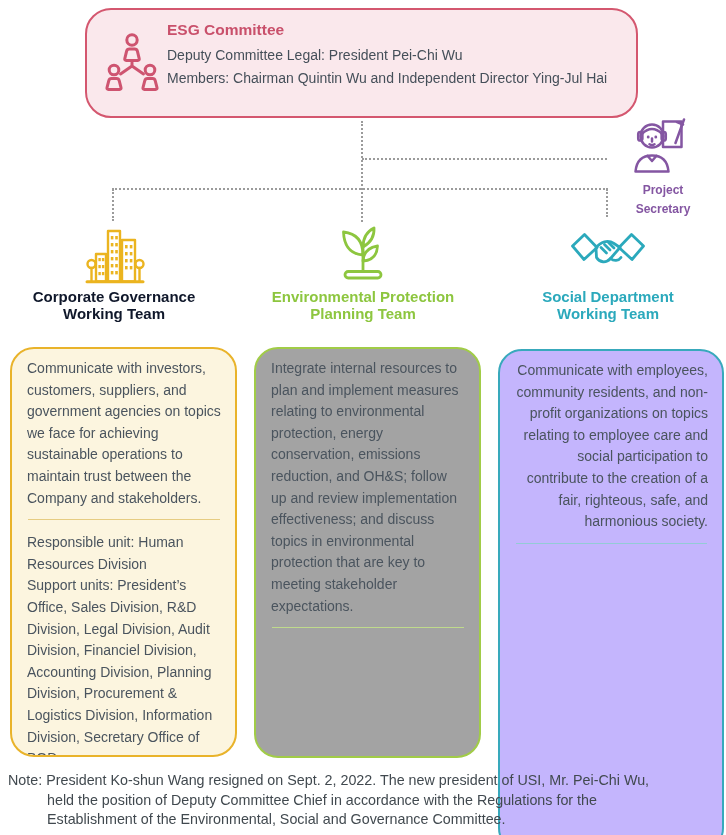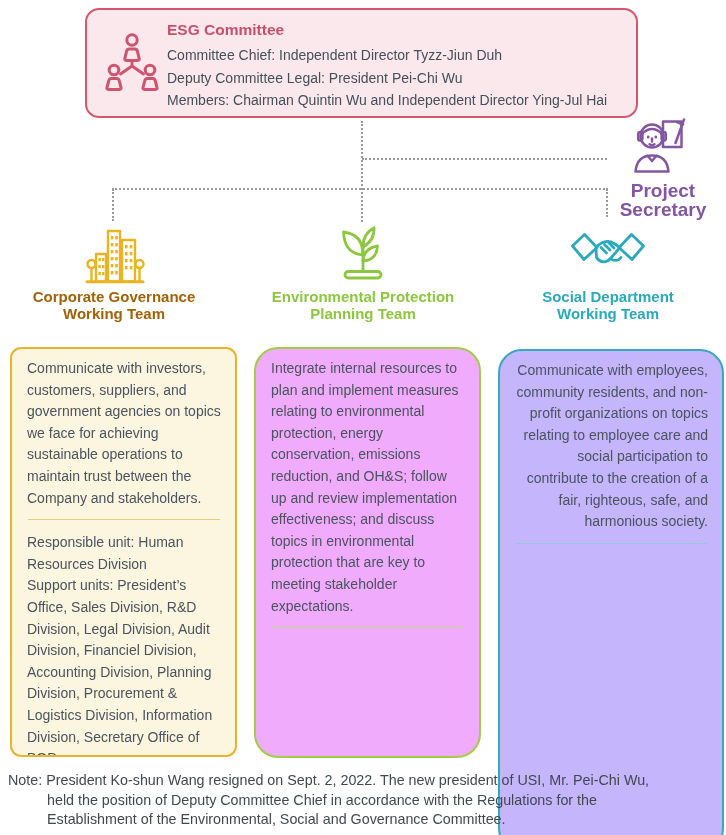--- a/index.html
+++ b/index.html
@@ -4,59 +4,59 @@
 <style>
   html,body{margin:0;padding:0;background:#ffffff;}
   .canvas{
     position:relative;width:726px;height:835px;background:#ffffff;
     font-family:"Liberation Sans","DejaVu Sans",sans-serif;
     color:#4a545e;overflow:hidden;
   }
   
   .esg-box{
     position:absolute;left:85px;top:8px;width:549px;height:106px;
-    background:#fae8ec;border:2.5px solid #d4576f;border-radius:14px;
+    background:#fae8ec;border:2.5px solid #d4576f;border-radius:26px;
   }
   .esg-icon{position:absolute;left:16px;top:22px;}
   .esg-text{position:absolute;left:80px;top:11px;white-space:nowrap;}
   .esg-title{font-size:15.5px;font-weight:bold;color:#c9506b;margin-bottom:5px;}
   .esg-line{font-size:14px;color:#454f59;line-height:22.6px;}
   
   .conn-v{position:absolute;width:0;border-left:2px dotted #9b9b9b;}
   .conn-h{position:absolute;height:0;border-top:2px dotted #9b9b9b;}
   #stem{left:361px;top:121px;height:101px;}
   #h-secretary{left:362px;top:158px;width:245px;}
   #h-teams{left:112px;top:188px;width:496px;}
   #drop-left{left:112px;top:189px;height:32px;}
   #drop-right{left:606px;top:189px;height:28px;}
   
   .sec-icon{position:absolute;left:632px;top:118px;}
   .sec-label{
     position:absolute;left:610px;top:181px;width:106px;text-align:center;
-    font-size:19px;font-weight:bold;color:#8456a2;line-height:19px;white-space:pre-line;
+    font-size:12px;font-weight:bold;color:#8456a2;line-height:19px;white-space:pre-line;
   }
   
   .team-icon{position:absolute;}
   #icon-gov{left:83px;top:226px;}
   #icon-env{left:336px;top:223px;}
   #icon-soc{left:570px;top:231px;}
   .team-title{
     position:absolute;top:288px;text-align:center;font-size:15px;font-weight:bold;
     line-height:17px;white-space:pre-line;
   }
-  #title-gov{left:8px;width:212px;color:#a16207;}
+  #title-gov{left:8px;width:212px;color:#0f172a;}
   #title-env{left:256px;width:214px;color:#8dc63f;}
   #title-soc{left:500px;width:216px;color:#2ba9bc;}
   
   .team-box{
     position:absolute;border-radius:24px;border-width:2px;border-style:solid;
     padding:9px 14px 9px 15px;box-sizing:border-box;overflow:hidden;
   }
-  #box-gov{left:10px;top:347px;width:227px;height:410px;background:#fcf5df;border-color:#e9b32a;border-radius:11px;}
-  #box-env{left:254px;top:347px;width:227px;height:411px;background:#f0abfc;border-color:#a1cc47;}
+  #box-gov{left:10px;top:347px;width:227px;height:410px;background:#fcf5df;border-color:#e9b32a;}
+  #box-env{left:254px;top:347px;width:227px;height:411px;background:#a3a3a3;border-color:#a1cc47;}
   #box-soc{left:498px;top:349px;width:226px;height:503px;background:#c4b5fd;border-color:#38a9bc;text-align:right;}
   .team-box p{margin:0;font-size:14px;line-height:21.6px;color:#4a545e;white-space:pre-line;}
   .team-box hr{border:none;margin:10px 1px 12px 1px;}
   #box-gov hr{border-top:1.5px solid #e6cc82;}
   #box-env hr{border-top:1.5px solid #bfda8c;}
   #box-soc hr{border-top:1.5px solid #93cbd5;}
   
   .note{
     position:absolute;left:8px;top:771px;width:714px;margin:0;
     font-size:14.3px;line-height:19.6px;color:#41494f;
@@ -76,21 +76,20 @@
         <path d="M21.8 26.6 L23.6 19.2 Q24.2 17 26.4 17 L31.6 17 Q33.8 17 34.4 19.2 L36.2 26.6 Q36.6 28.4 34.8 28.4 L23.2 28.4 Q21.4 28.4 21.8 26.6 Z"></path>
         <path d="M29 30.5 V34 M29 34 L17.5 42 M29 34 L40.5 42"></path>
         <circle cx="11" cy="38" r="4.8"></circle>
         <circle cx="47" cy="38" r="4.8"></circle>
         <path d="M4 55.6 L5.8 48.6 Q6.4 46.6 8.4 46.6 L13.6 46.6 Q15.6 46.6 16.2 48.6 L18 55.6 Q18.4 57.4 16.6 57.4 L5.4 57.4 Q3.6 57.4 4 55.6 Z"></path>
         <path d="M40 55.6 L41.8 48.6 Q42.4 46.6 44.4 46.6 L49.6 46.6 Q51.6 46.6 52.2 48.6 L54 55.6 Q54.4 57.4 52.6 57.4 L41.4 57.4 Q39.6 57.4 40 55.6 Z"></path>
       </svg>
     </div>
     <div class="esg-text">
       <div class="esg-title">ESG Committee</div>
-      <div class="esg-line">Committee Chief: Independent Director Tyzz-Jiun Duh</div>
       <div class="esg-line">Deputy Committee Legal: President  Pei-Chi Wu</div>
       <div class="esg-line">Members: Chairman Quintin Wu and Independent Director Ying-Jul Hai</div>
     </div>
   </div>
 
   <div class="conn-v" id="stem"></div>
   <div class="conn-h" id="h-secretary"></div>
   <div class="conn-h" id="h-teams"></div>
   <div class="conn-v" id="drop-left"></div>
   <div class="conn-v" id="drop-right"></div>

